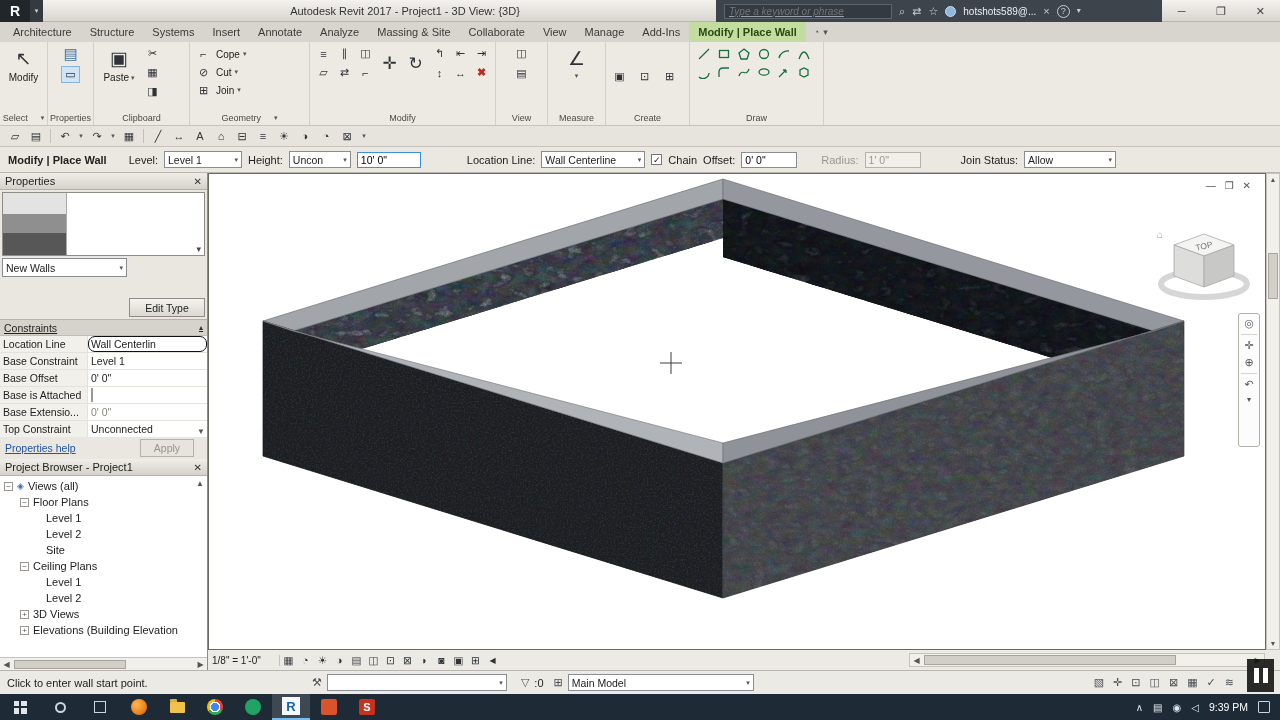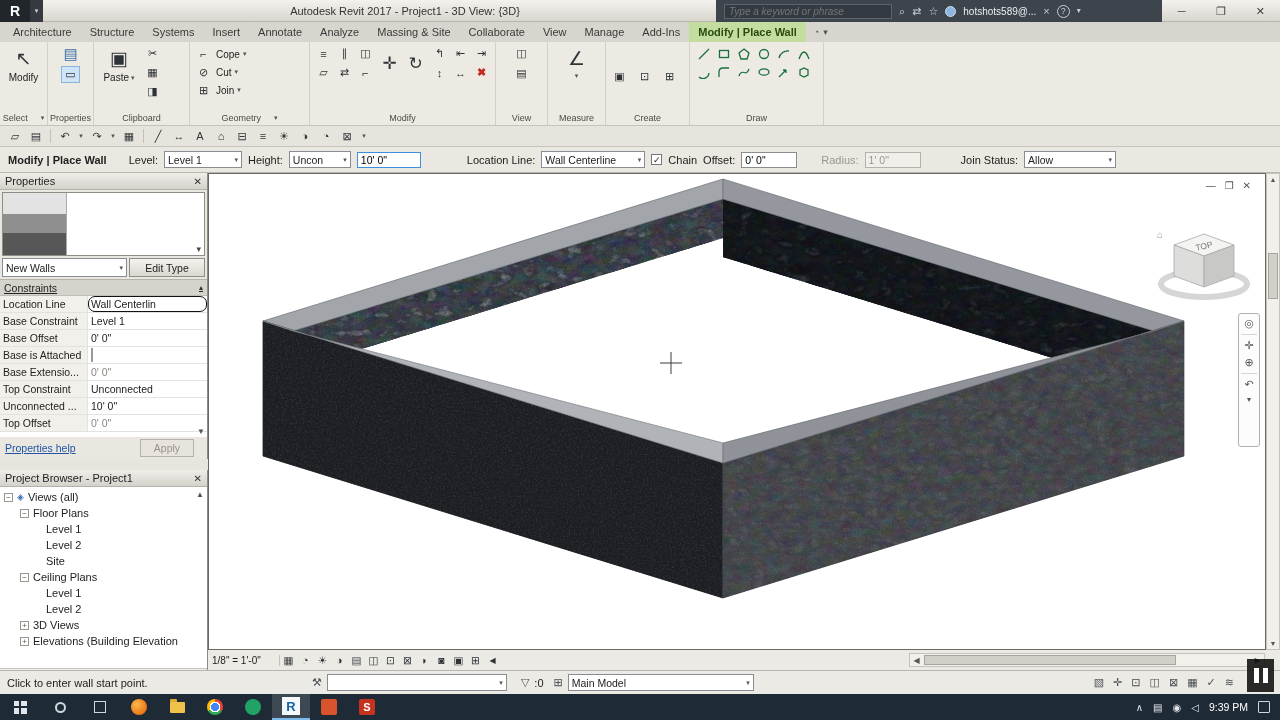--- a/index.html
+++ b/index.html
@@ -12,21 +12,21 @@
     background:linear-gradient(#f4f2ee,#d9d6d0); border-bottom:1px solid #b8b5ae; }
   .logo { position:absolute; left:0; top:0; width:30px; height:22px; background:#21262b; color:#fff;
     font-weight:bold; font-size:14px; display:flex; align-items:center; justify-content:center; }
   .logo-chev { position:absolute; left:30px; top:0; width:13px; height:22px; background:#343a40; color:#cfd4d9;
     font-size:7px; display:flex; align-items:center; justify-content:center; }
   .app-title { position:absolute; left:170px; top:0; width:470px; height:22px; line-height:22px;
     text-align:center; color:#333; font-size:11px; white-space:nowrap; }
   .tb-dark { position:absolute; right:118px; top:0; width:446px; height:22px; background:#3d444c;
     display:flex; align-items:center; gap:7px; padding:0 8px; }
   .search { width:168px; height:15px; background:#333a41; border:1px solid #5c646d; color:#9aa2ab;
-    font-style:italic; font-size:10px; padding:0 4px; font-family:"Liberation Sans", sans-serif; }
+    font-style:italic; font-size:10px; padding:0 4px; font-family:"Liberation Sans", sans-serif;text-decoration:underline; }
   .tbi { color:#c7cdd4; font-size:11px; line-height:22px; }
   .account { color:#e9eef3; font-size:10px; white-space:nowrap; }
   .avatar { width:11px; height:11px; border-radius:50%; background:#8fb7de; border:1px solid #c6dcef; }
   .helpq { width:13px; height:13px; border:1px solid #c7cdd4; border-radius:50%; color:#c7cdd4; font-size:9px;
     display:flex; align-items:center; justify-content:center; }
   .win-btns { position:absolute; right:0; top:0; width:118px; height:22px; display:flex; }
   .win-btn { flex:1; display:flex; align-items:center; justify-content:center; color:#444; font-size:11px; }
 
   
   .ribbon-tabs { position:absolute; left:0; top:22px; width:1280px; height:20px; background:#d8d5ce;
@@ -82,41 +82,41 @@
     display:flex; align-items:center; padding:0 5px; font-size:11px; color:#222; flex:0 0 auto; }
   .pal-x { margin-left:auto; font-size:10px; color:#333; }
   .type-box { margin:2px; background:#fff; border:1px solid #8f8c85; height:64px; display:flex; position:relative; flex:0 0 auto; }
   .thumb { width:64px; border-right:1px solid #aaa;
     background:linear-gradient(180deg,#e3e3e3 0 34%,#8f8f8f 34% 64%,#575757 64% 100%); }
   .type-text { padding:7px 6px; font-size:11px; line-height:15px; color:#222; }
   .type-chev { position:absolute; right:3px; bottom:1px; font-size:9px; color:#444; }
   .sel-row { display:flex; margin:0 2px 2px; gap:2px; flex:0 0 auto; }
   .sel-combo { flex:1; height:19px; }
   .edit-type { width:76px; height:19px; background:linear-gradient(#f5f3ef,#dbd8d1); border:1px solid #8f8c85;
-    font-size:10.5px; display:flex; align-items:center; justify-content:center; }
+    font-size:10.5px; display:flex; align-items:center; justify-content:center;margin-top:40px; }
   .pgrid { flex:1; background:#fff; border-top:1px solid #b5b2ab; position:relative; font-size:10.5px; overflow:hidden; }
   .sect { height:16px; background:#d6d3cc; display:flex; align-items:center; padding:0 4px; color:#222;
     border-bottom:1px solid #c0bdb6;text-decoration:underline; }
   .sect .pal-x { font-size:8px; }
   .prow { display:flex; height:17px; border-bottom:1px solid #e4e2dc; }
   .plab { width:88px; padding:2px 3px 0; background:#f2f0eb; border-right:1px solid #e4e2dc; overflow:hidden;
     white-space:nowrap; color:#222; }
   .pval { flex:1; padding:2px 3px 0; color:#222; overflow:hidden; white-space:nowrap;border-radius:7px; }
   .pval.selected { outline:1.5px solid #111; outline-offset:-1.5px; }
   .pval.gray { color:#8a877f; }
   .cbcell { width:10px; height:10px; border:1px solid #999; background:#fff; margin-top:2px; }
   .grid-dn { position:absolute; right:2px; bottom:1px; font-size:8px; color:#555; }
   .pal-foot { height:22px; display:flex; align-items:center; padding:0 5px; flex:0 0 auto; }
   .help-link { color:#1f55a5; text-decoration:underline; font-size:10.5px; }
   .apply-btn { margin-left:auto; margin-right:8px; width:54px; height:18px; background:#e7e4dd;
     border:1px solid #b5b2ab; color:#98948c; font-size:10.5px; display:flex; align-items:center; justify-content:center; }
 
   
   .browser { position:absolute; left:0; top:459px; width:208px; height:211px; background:#fff;
-    border-right:1px solid #8f8c85; display:flex; flex-direction:column;margin-top:11px; }
+    border-right:1px solid #8f8c85; display:flex; flex-direction:column; }
   .tree { flex:1; padding-top:2px; font-size:11px; color:#222; position:relative; overflow:hidden; }
   .titem { height:16px; display:flex; align-items:center; gap:4px; white-space:nowrap; }
   .lvl0 { padding-left:4px; } .lvl1 { padding-left:20px; } .lvl2 { padding-left:46px; }
   .exp { width:9px; height:9px; border:1px solid #9a978f; font-size:8px; line-height:7px; text-align:center;
     color:#555; background:#fff; flex:0 0 auto; }
   .ticon { color:#3a6fb5; font-size:9px; }
   .tree-up { position:absolute; right:3px; top:3px; font-size:8px; color:#555; }
   .hscroll { height:13px; background:#f1efe9; border-top:1px solid #c6c3bc; display:flex; align-items:center; flex:0 0 auto; }
   .harrow { width:13px; font-size:8px; color:#555; text-align:center; }
   .hthumb { height:9px; width:112px; background:#d2cfc8; border:1px solid #a8a59e; margin-left:1px; }

